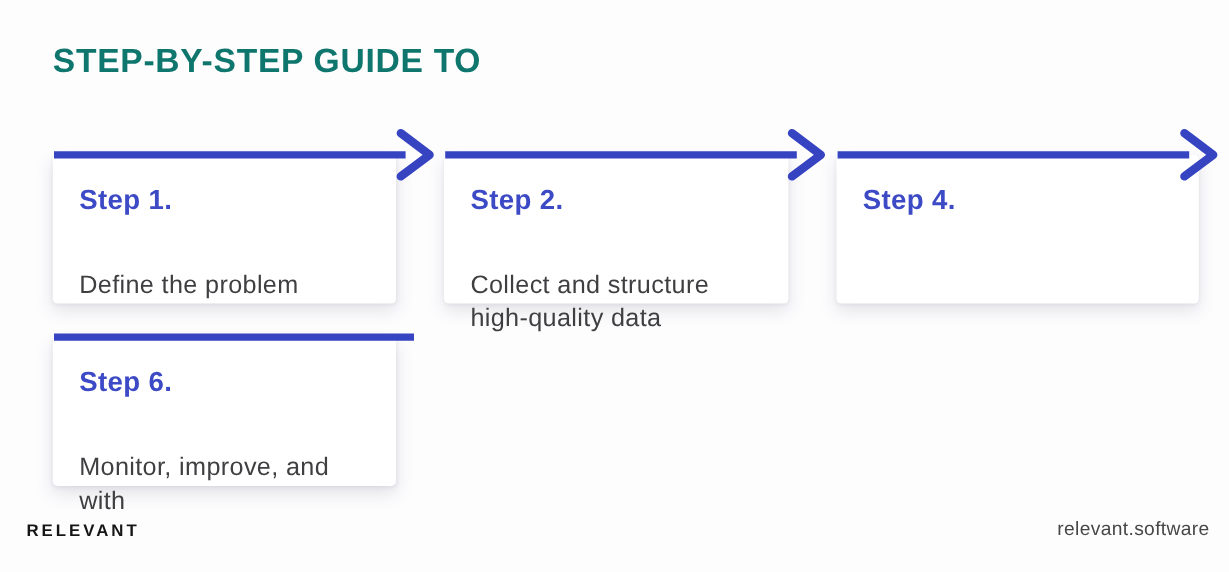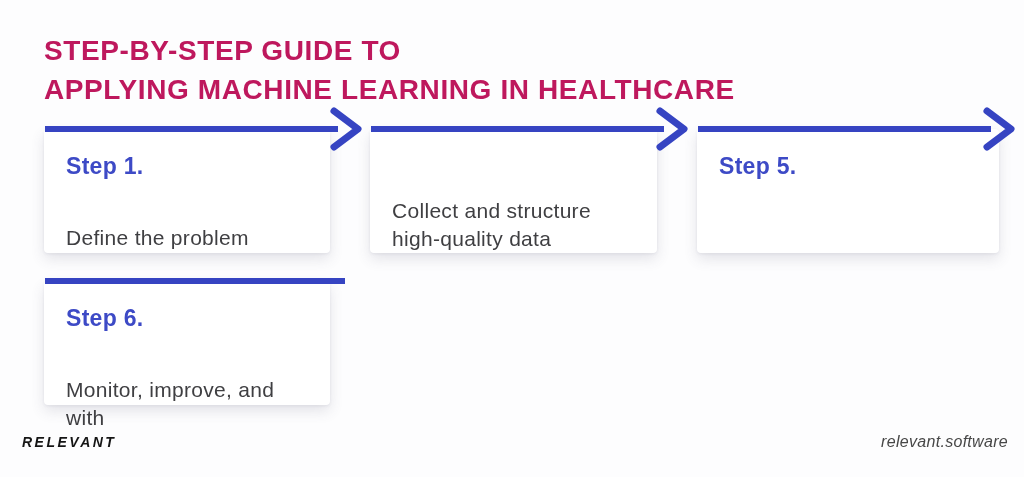--- a/index.html
+++ b/index.html
@@ -10,21 +10,21 @@
     overflow: hidden;
     position: relative;
   }
   .title {
     position: absolute;
     top: 31px; left: 44px;
     font-size: 28px;
     line-height: 39px;
     font-weight: 700;
     letter-spacing: 0.6px;
-    color: #be185d;
+    color: #0f766e;
   }
   .grid {
     position: absolute;
     top: 129px; left: 44px;
     display: grid;
     grid-template-columns: 286px 287px 302px;
     column-gap: 40px;
     row-gap: 28px;
   }
   .cell { position: relative; }
@@ -56,40 +56,38 @@
     overflow: visible;
     z-index: 2;
     pointer-events: none;
   }
   .footer {
     position: absolute;
     top: 433px; left: 22px; right: 16px;
     display: flex;
     justify-content: space-between;
     align-items: center;
-    font-style: italic;
   }
   .brand {
     font-size: 14px;
     font-weight: 700;
     letter-spacing: 2.5px;
     color: #151515;
   }
   .website {
     font-size: 16px;
     letter-spacing: 0.3px;
     color: #474747;
   }
 </style>
 </head>
 <body>
 
 <div class="title">
   <div>STEP-BY-STEP GUIDE TO</div>
-  <div>APPLYING MACHINE LEARNING IN HEALTHCARE</div>
 </div>
 
 <div class="grid">
 
   <div class="cell">
     <svg class="arrow-svg" width="320" height="44">
       <line x1="1" y1="22" x2="294" y2="22" stroke-width="6" stroke="#3644c2"></line>
       <polyline points="290,4 314,22 290,40" fill="none" stroke-width="7" stroke-linecap="round" stroke-linejoin="round" stroke="#3644c2"></polyline>
     </svg>
     <div class="card">
@@ -97,32 +95,33 @@
       <div class="step-desc">Define the problem</div>
     </div>
   </div>
 
   <div class="cell">
     <svg class="arrow-svg" width="320" height="44">
       <line x1="1" y1="22" x2="294" y2="22" stroke-width="6" stroke="#3644c2"></line>
       <polyline points="290,4 314,22 290,40" fill="none" stroke-width="7" stroke-linecap="round" stroke-linejoin="round" stroke="#3644c2"></polyline>
     </svg>
     <div class="card">
+      <div class="step-label">Step 2.</div>
       <div class="step-desc">Collect and structure high-quality data</div>
     </div>
   </div>
 
 
   <div class="cell">
     <svg class="arrow-svg" width="320" height="44">
       <line x1="1" y1="22" x2="294" y2="22" stroke-width="6" stroke="#3644c2"></line>
       <polyline points="290,4 314,22 290,40" fill="none" stroke-width="7" stroke-linecap="round" stroke-linejoin="round" stroke="#3644c2"></polyline>
     </svg>
     <div class="card">
-      <div class="step-label">Step 5.</div>
+      <div class="step-label">Step 4.</div>
     </div>
   </div>
 
 
   <div class="cell">
     <svg class="arrow-svg" width="302" height="44">
       <line x1="1" y1="22" x2="301" y2="22" stroke-width="6" stroke="#3644c2"></line>
     </svg>
     <div class="card">
       <div class="step-label">Step 6.</div>

